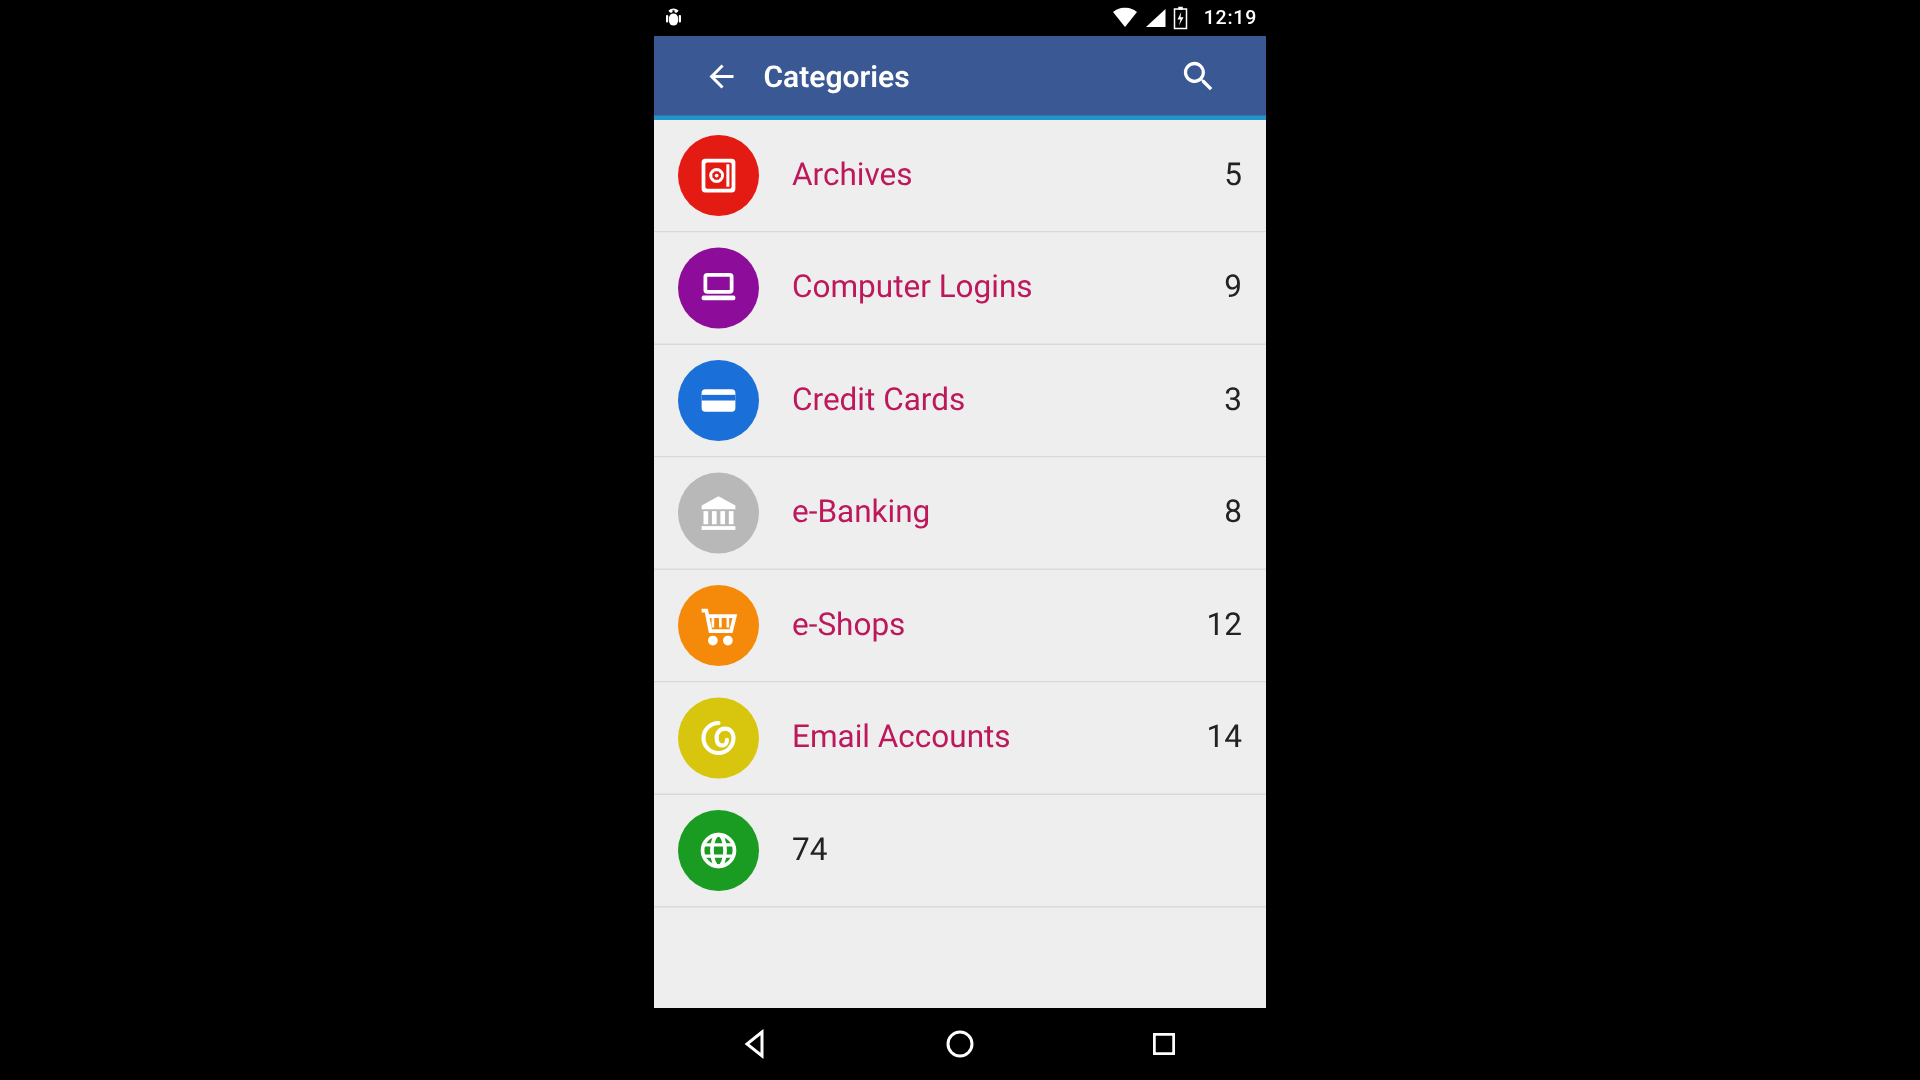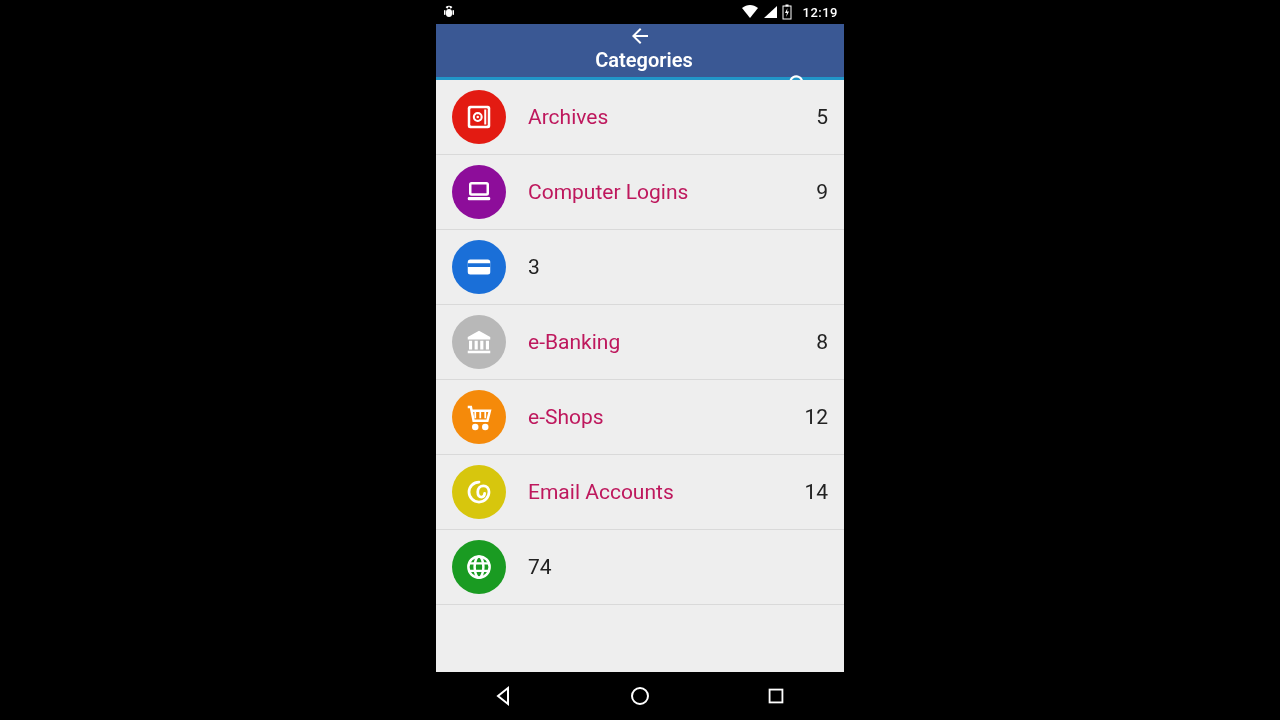--- a/index.html
+++ b/index.html
@@ -37,21 +37,20 @@
   .status-time { font-weight: 500; letter-spacing: .5px; margin-left: 7px;}
   
   .appbar {
     height: 56px;
     background: #3a5894;
     color: #fff;
     display: flex;
     align-items: center;
     padding: 0 25px;
     border-bottom: 3px solid #2196c9;
-    flex-direction: column;
   }
   .appbar .back { width: 40px; height:40px; display:flex; align-items:center; justify-content:center; cursor:pointer;}
   .appbar .title { font-size: 20px; font-weight: 600; margin-left: 8px; }
   .appbar .search { margin-left: auto; width:40px; height:40px; display:flex; align-items:center; justify-content:center; cursor:pointer;}
   
   .list {
     flex: 1;
     background: #eeeeee;
     overflow-y: auto;
   }
@@ -166,20 +165,21 @@
         <div class="label">Computer Logins</div>
         <div class="count">9</div>
       </div>
       <div class="row">
         <div class="iconwrap" style="background: rgb(26, 111, 216);">
           <svg viewBox="0 0 24 24">
             <rect x="3" y="6" width="18" height="12" rx="2" fill="#fff"></rect>
             <rect x="3" y="9" width="18" height="3" fill="#1a6fd8"></rect>
           </svg>
         </div>
+        <div class="label">Credit Cards</div>
         <div class="count">3</div>
       </div>
       <div class="row">
         <div class="iconwrap" style="background: rgb(184, 184, 184);">
           <svg viewBox="0 0 24 24" fill="#fff">
             <path d="M12 3 L21 8 v2 H3 V8 Z"></path>
             <rect x="4" y="11" width="2.5" height="7"></rect>
             <rect x="8.5" y="11" width="2.5" height="7"></rect>
             <rect x="13" y="11" width="2.5" height="7"></rect>
             <rect x="17.5" y="11" width="2.5" height="7"></rect>

